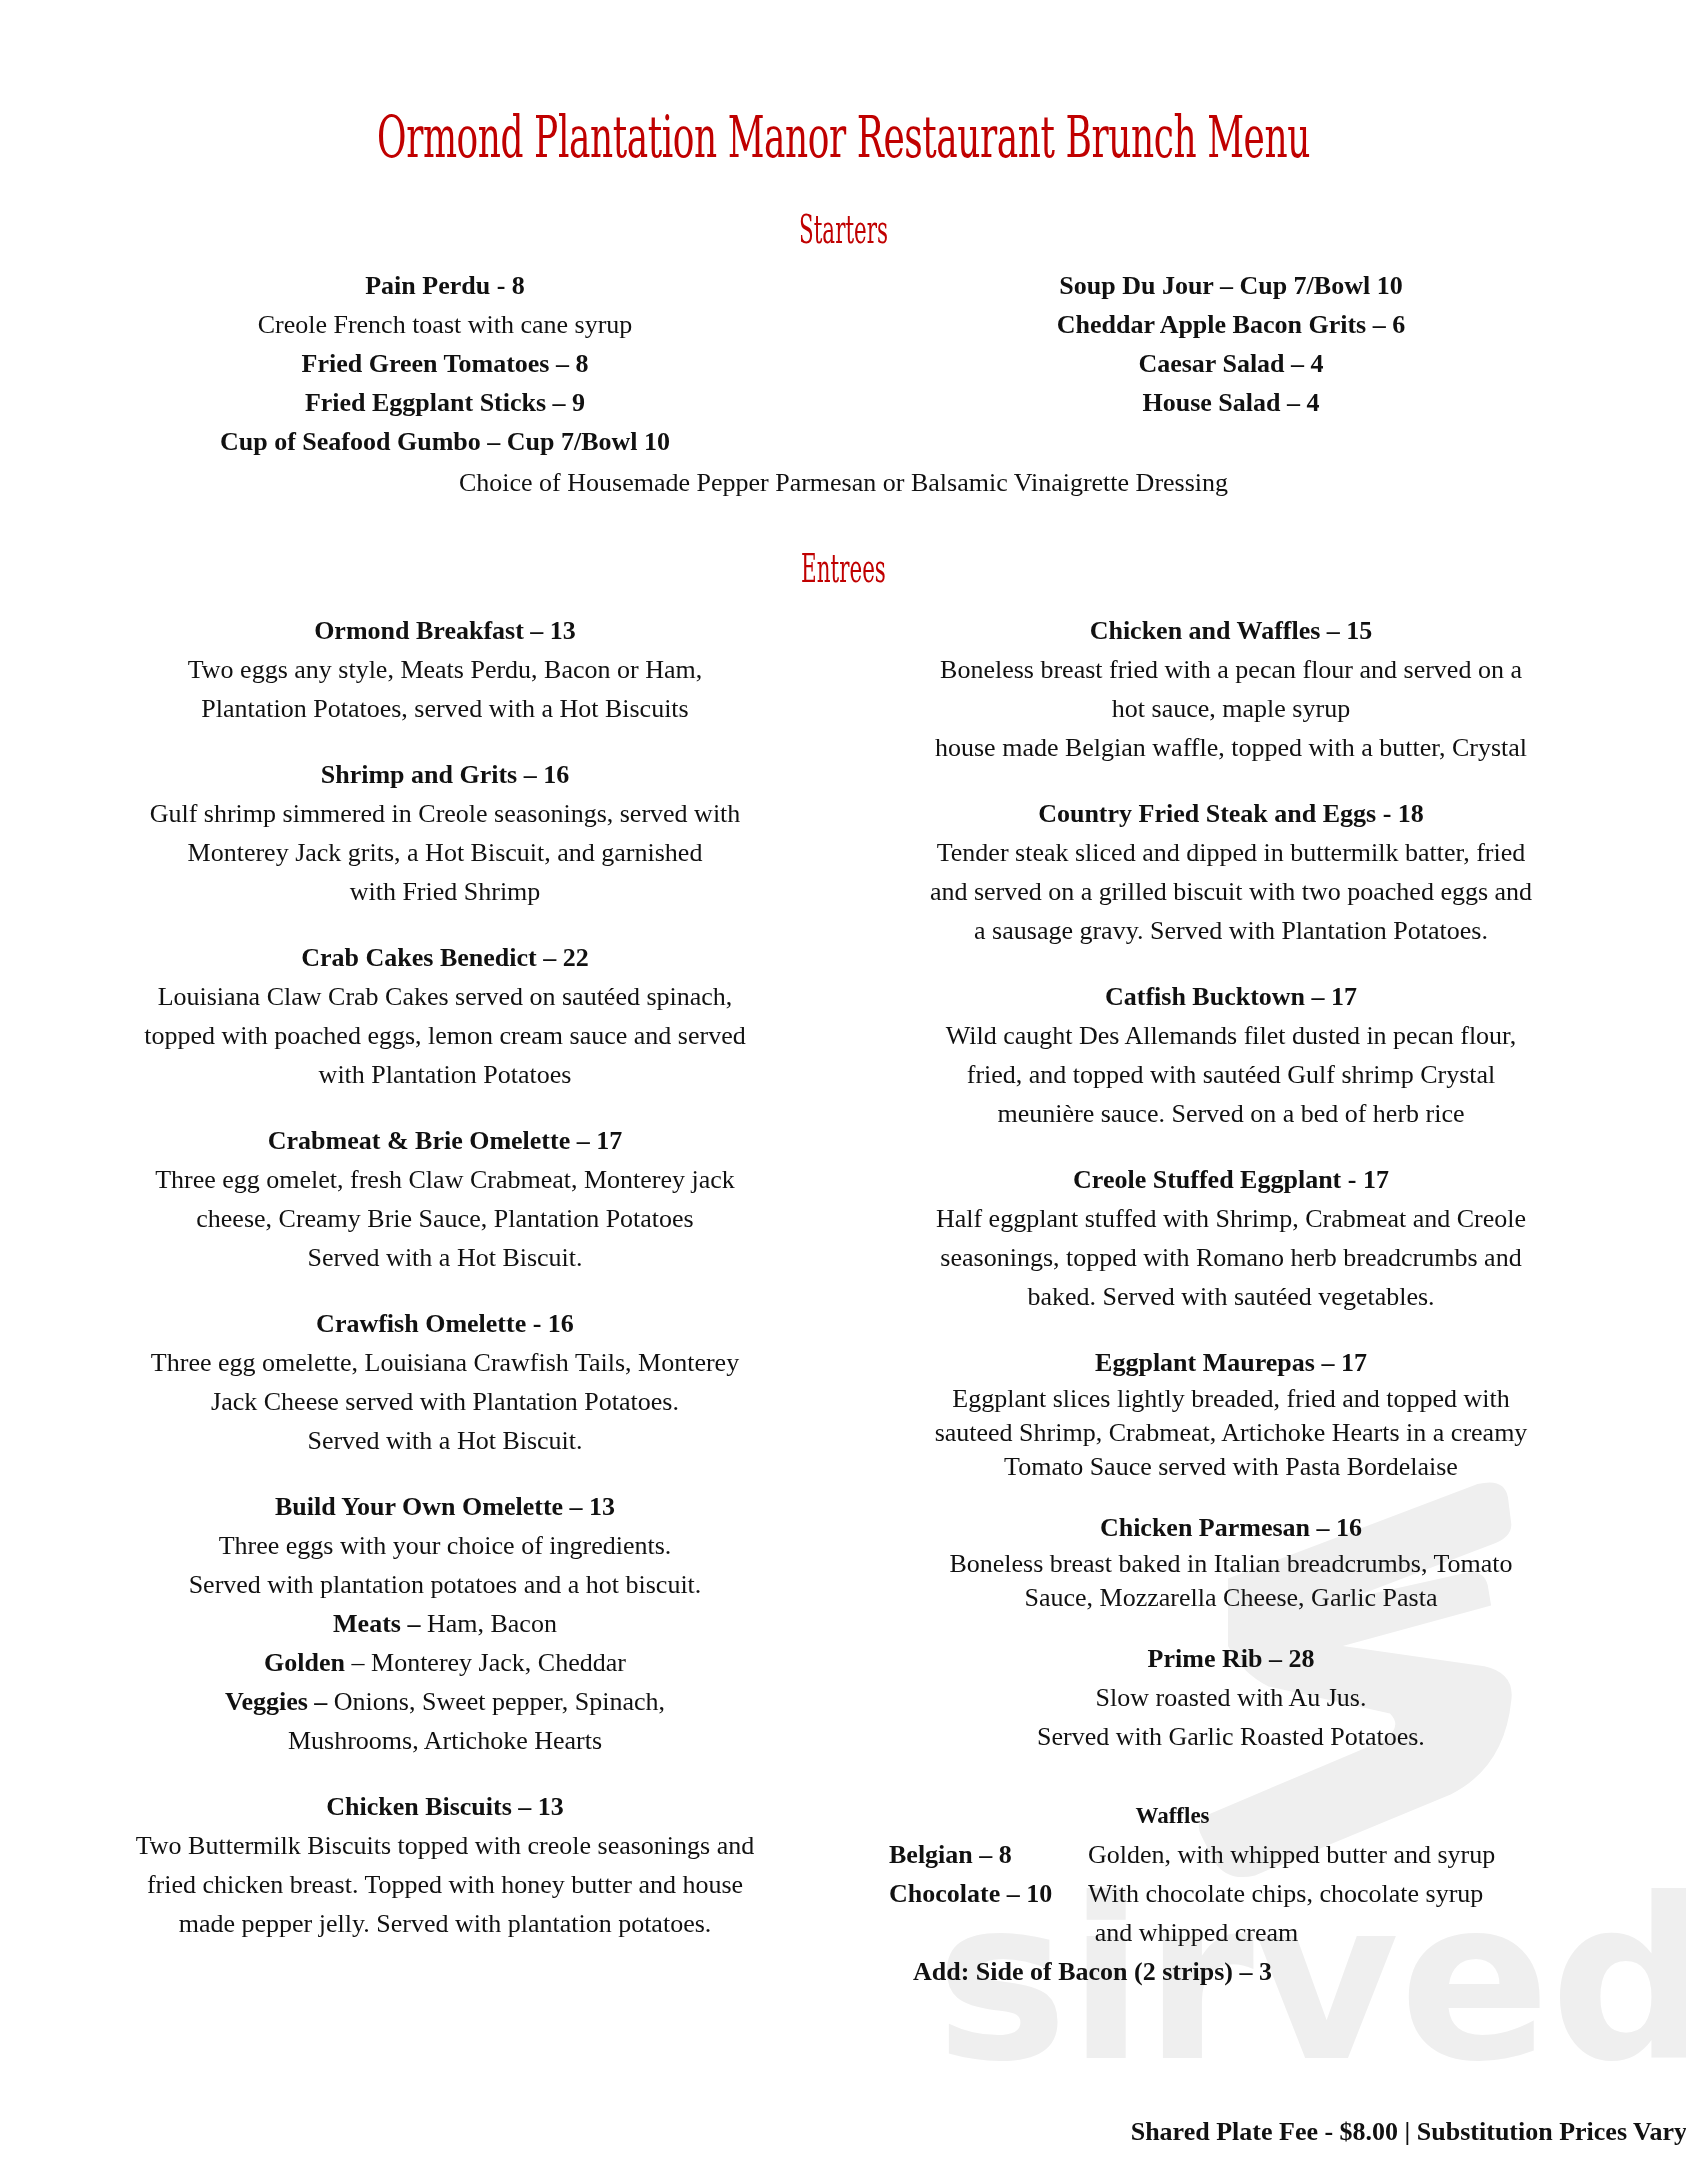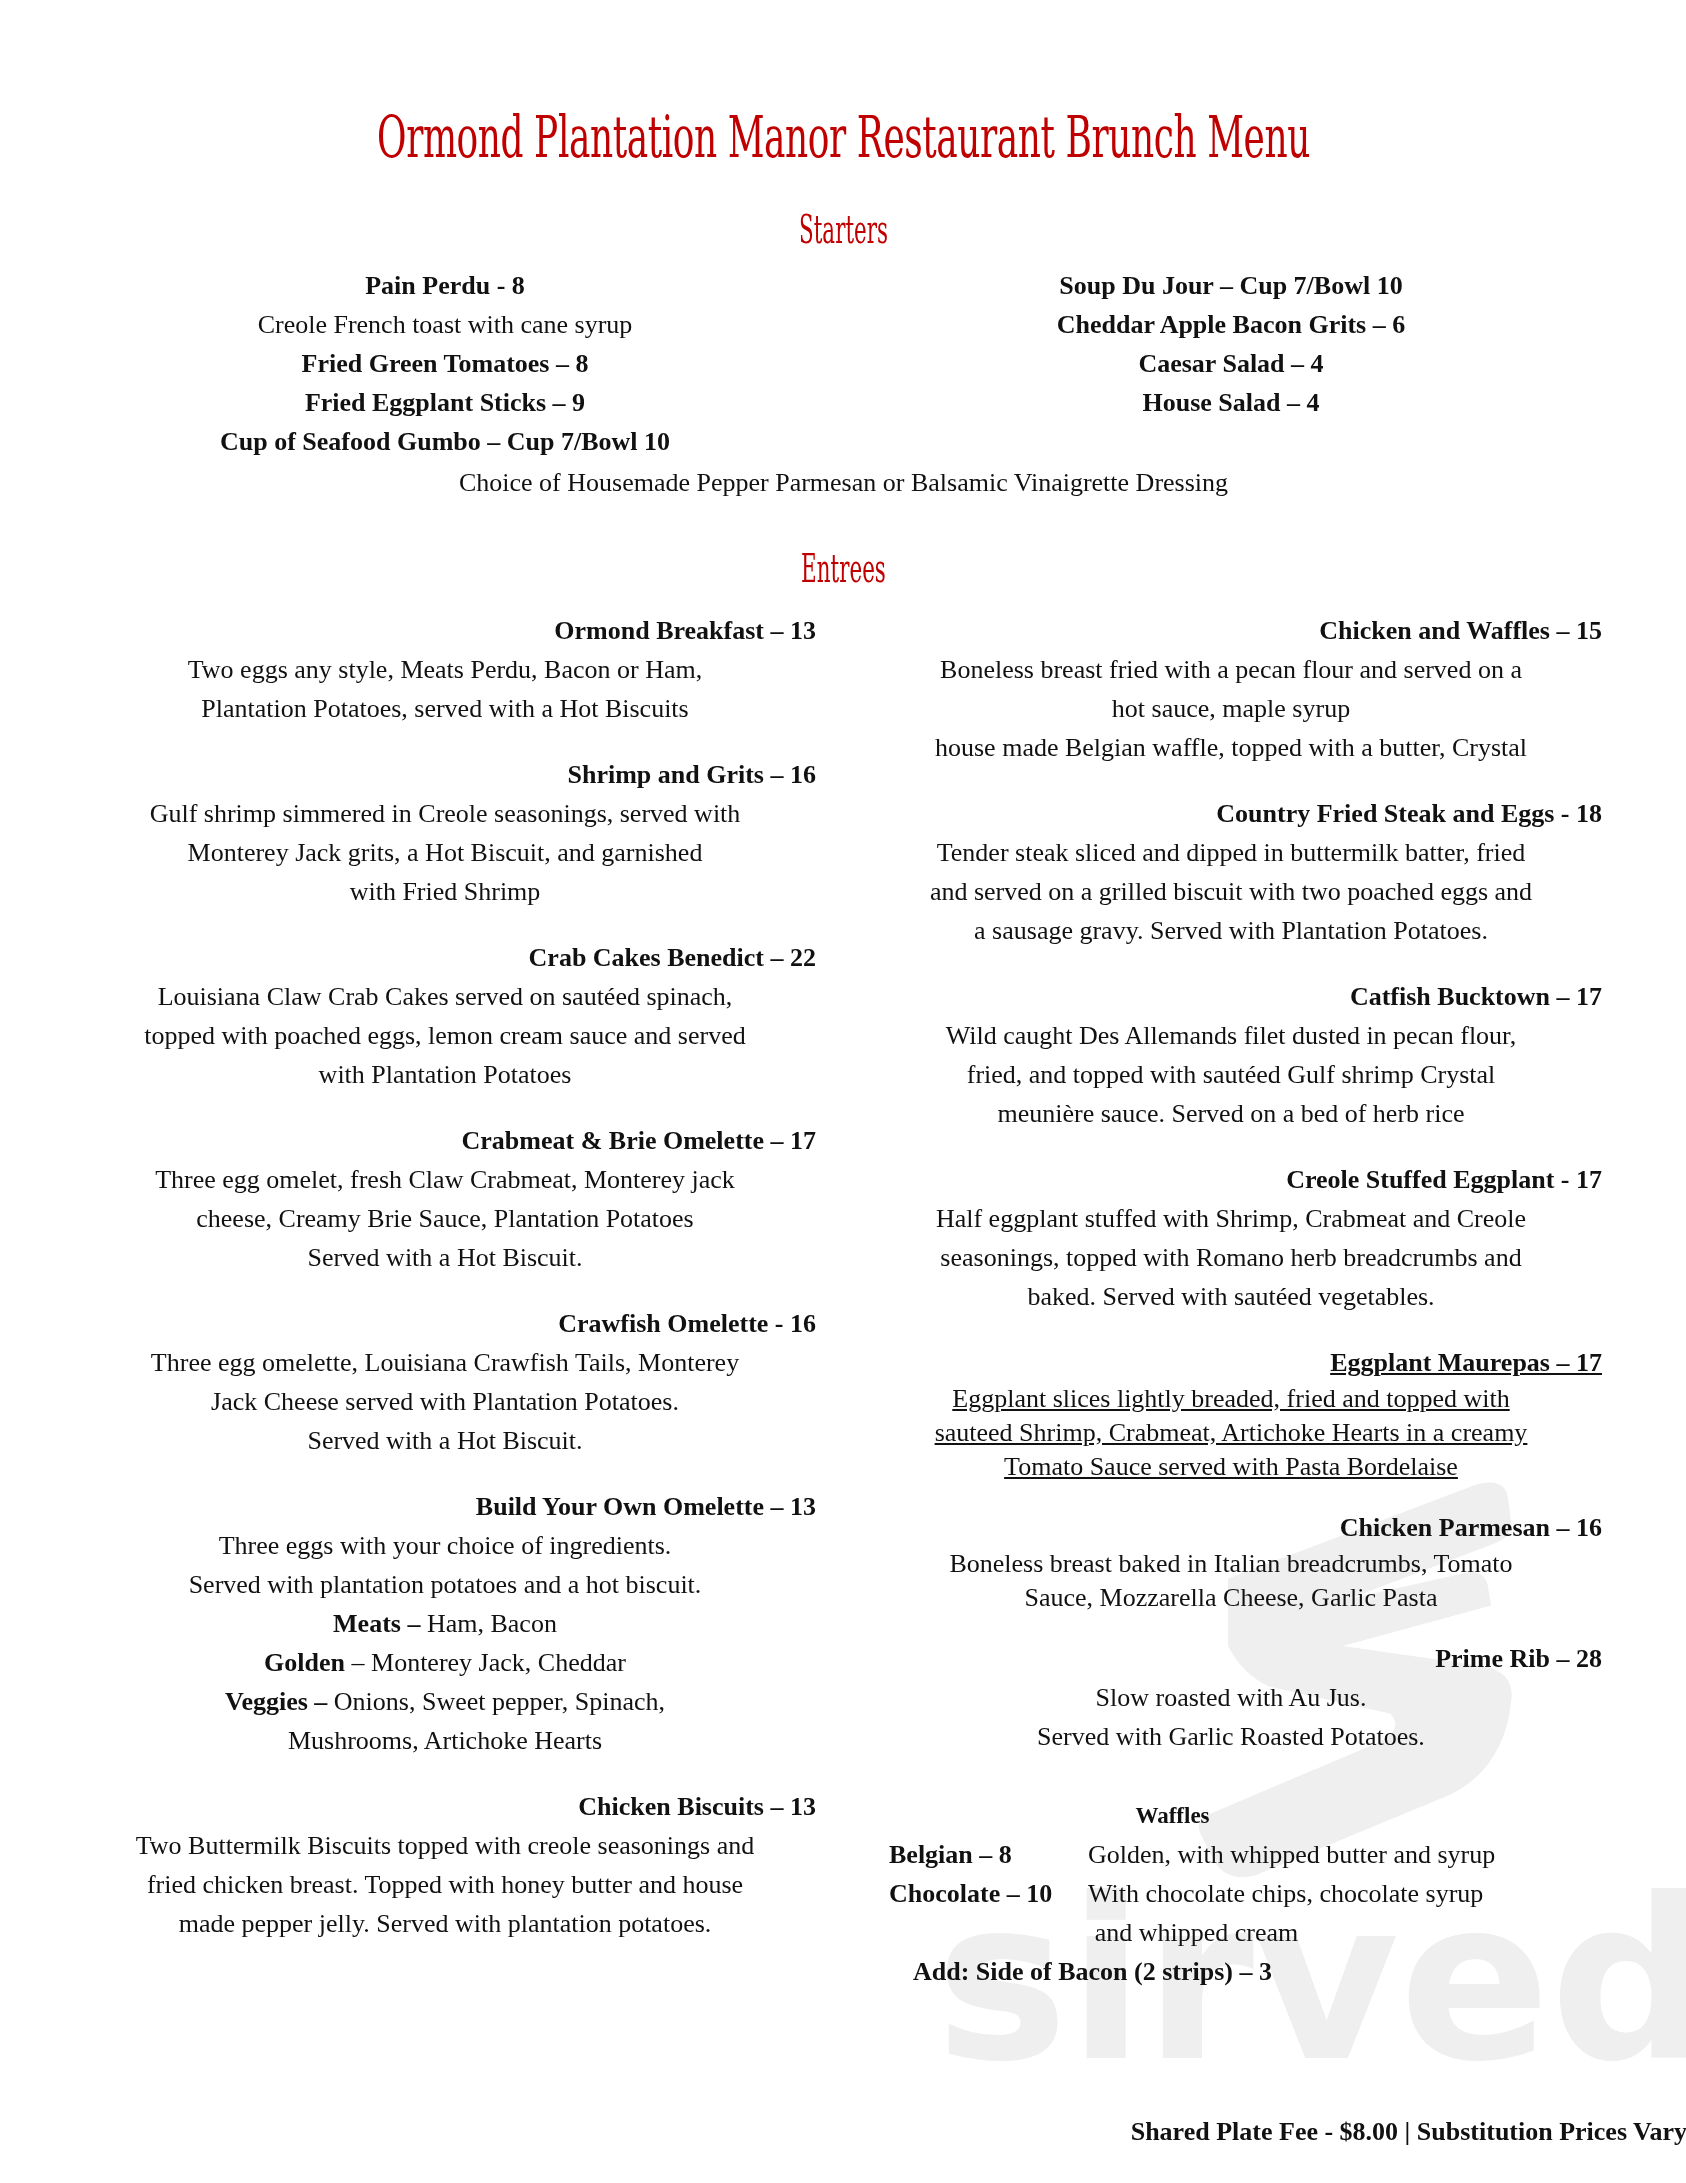--- a/index.html
+++ b/index.html
@@ -20,21 +20,21 @@
   .col-right { left:860px; width:742px; }
 
   .line { font-size:26px; line-height:39px; white-space:nowrap; }
   .b { font-weight:bold; }
 
   .starters-left { top:266px; }
   .starters-right { top:266px; }
   .dressing { position:absolute; top:463px; left:0; width:1687px; text-align:center; font-size:26px; line-height:39px; }
 
   .entree { margin-bottom:27px; }
-  .entree .name { font-weight:bold; font-size:26px; line-height:39px;text-align:right; }
+  .entree .name { font-weight:bold; font-size:26px; line-height:39px; }
   .entree .desc { font-size:26px; line-height:39px; }
   .entree .desc.tight { line-height:34px; }
 
   .entrees-left { top:611px; }
   .entrees-right { top:611px; }
 
   .opt-line { font-size:26px; line-height:39px; }
 
   .waffles { position:absolute; left:889px; top:1796px; width:742px; }
   .waffles .head { text-align:center; font-weight:bold; font-size:23px; line-height:39px; width:567px; }
@@ -153,21 +153,21 @@
       <div class="desc">Wild caught Des Allemands filet dusted in pecan flour,</div>
       <div class="desc">fried, and topped with sautéed Gulf shrimp Crystal</div>
       <div class="desc">meunière sauce. Served on a bed of herb rice</div>
     </div>
     <div class="entree">
       <div class="name">Creole Stuffed Eggplant - 17</div>
       <div class="desc">Half eggplant stuffed with Shrimp, Crabmeat and Creole</div>
       <div class="desc">seasonings, topped with Romano herb breadcrumbs and</div>
       <div class="desc">baked. Served with sautéed vegetables.</div>
     </div>
-    <div class="entree" style="margin-bottom:24px;text-decoration:underline;">
+    <div class="entree" style="margin-bottom:24px;">
       <div class="name">Eggplant Maurepas – 17</div>
       <div class="desc tight">Eggplant slices lightly breaded, fried and topped with</div>
       <div class="desc tight">sauteed Shrimp, Crabmeat, Artichoke Hearts in a creamy</div>
       <div class="desc tight">Tomato Sauce served with Pasta Bordelaise</div>
     </div>
     <div class="entree" style="margin-bottom:24px;">
       <div class="name">Chicken Parmesan – 16</div>
       <div class="desc tight">Boneless breast baked in Italian breadcrumbs, Tomato</div>
       <div class="desc tight">Sauce, Mozzarella Cheese, Garlic Pasta</div>
     </div>

